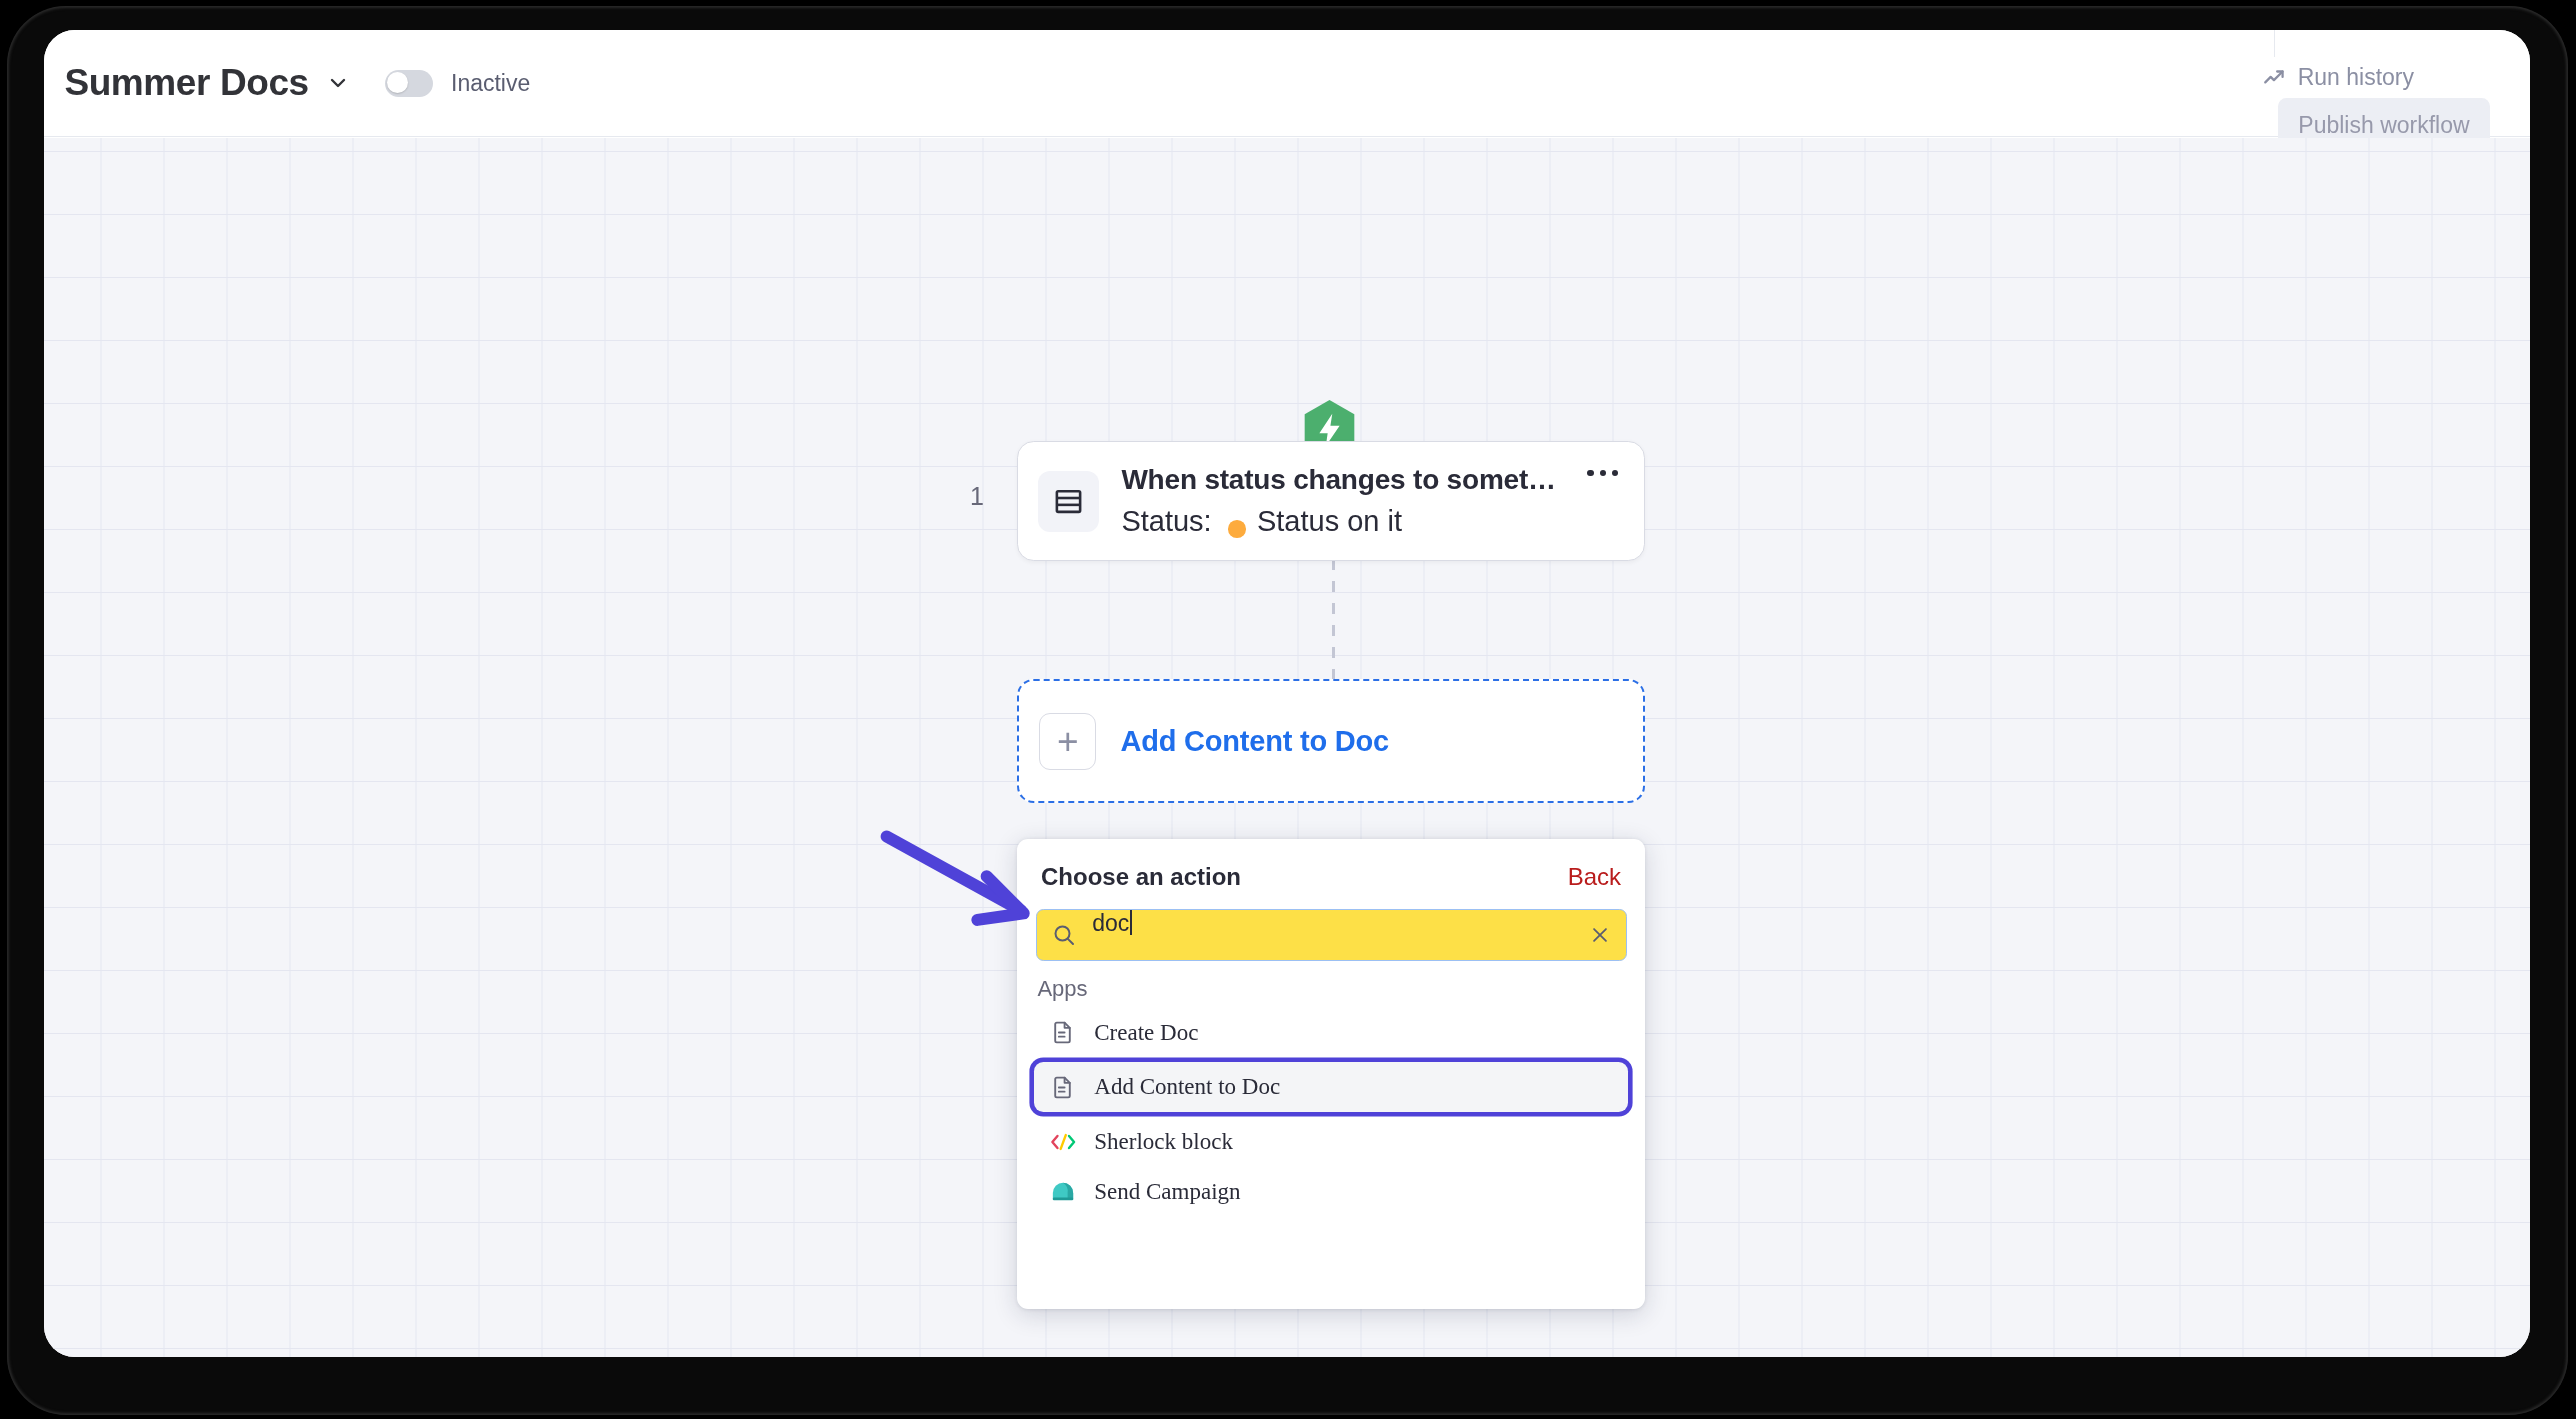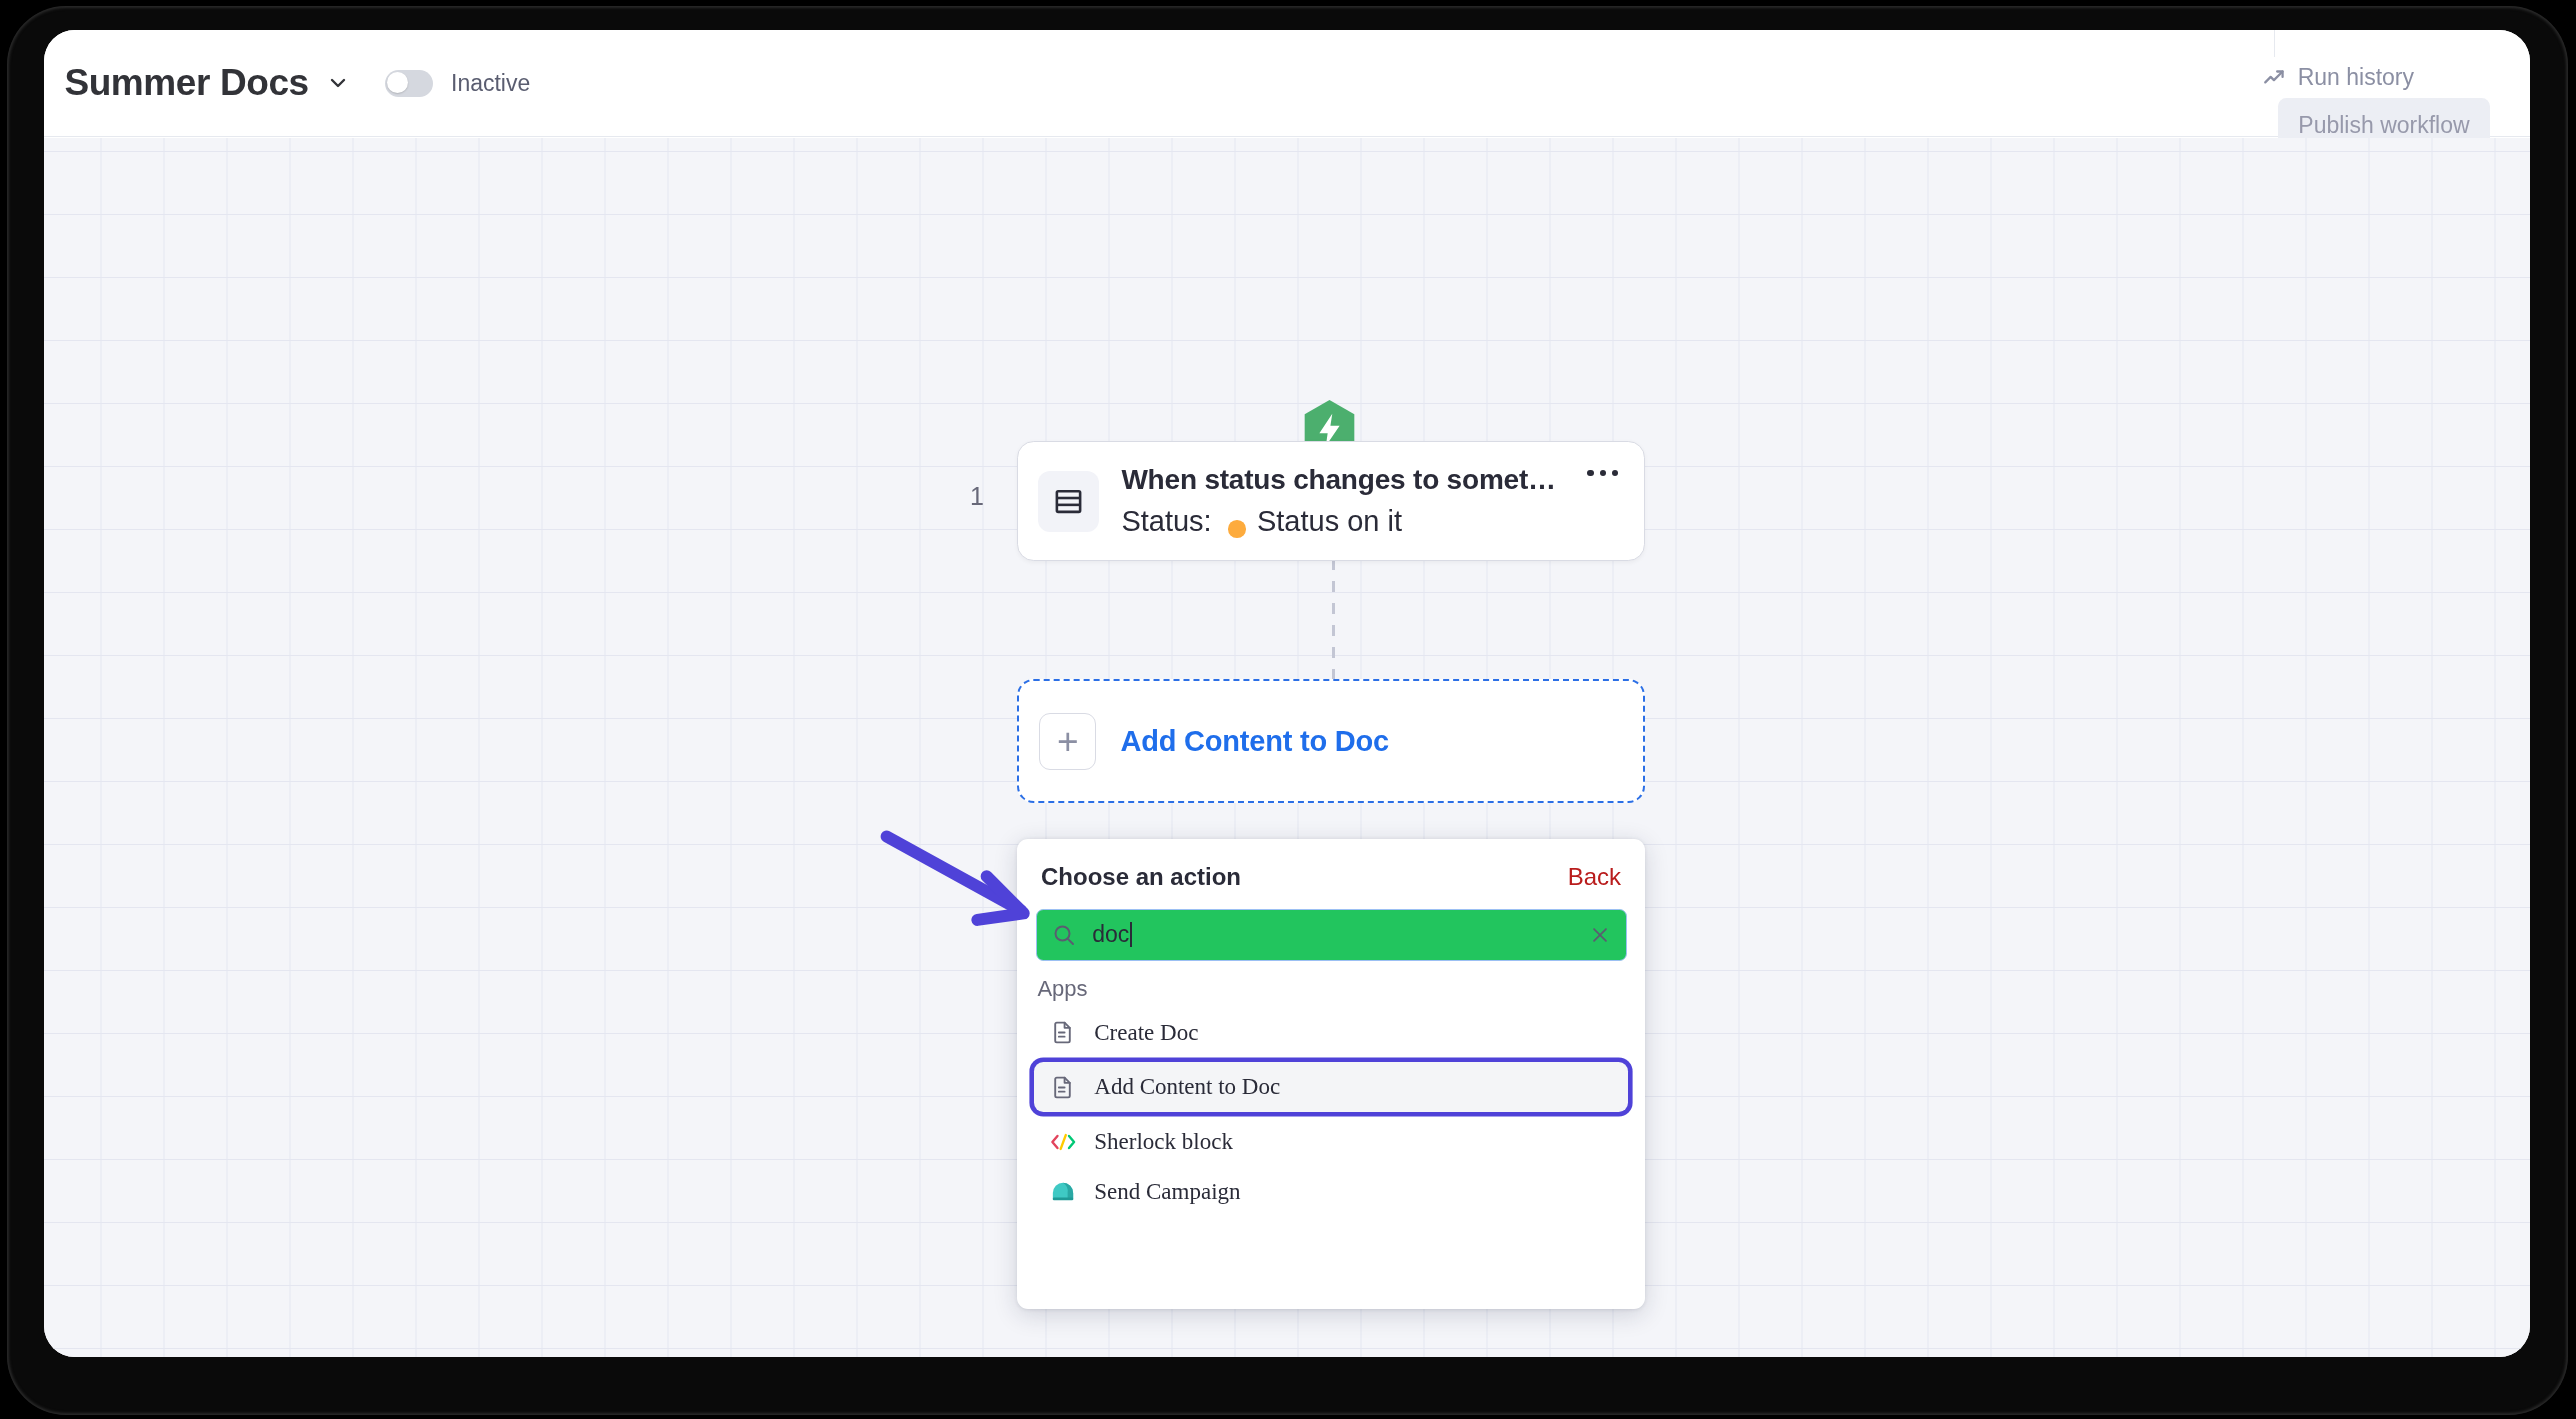--- a/index.html
+++ b/index.html
@@ -310,23 +310,22 @@
     font-size: 24px;
     color: #b91c1c;
     cursor: pointer;
   }
   #search-row {
     margin: 17.6px 18.5px 0 18.5px;
     height: 52px;
     border: 0.9px solid #9cc0f3;
     border-radius: 7.4px;
     display: flex;
-    align-items: center;
     padding: 0 15px;
-    background: #22c55e;
+    background: #fde047;
   }
   #search-icon { color: #5a5d70; display: flex; align-items: center; flex: none; }
   #search-value {
     margin-left: 16.7px;
     font-size: 23px;
     color: #2a2b38;
     position: relative;
     white-space: pre;
   }
   #search-caret {

